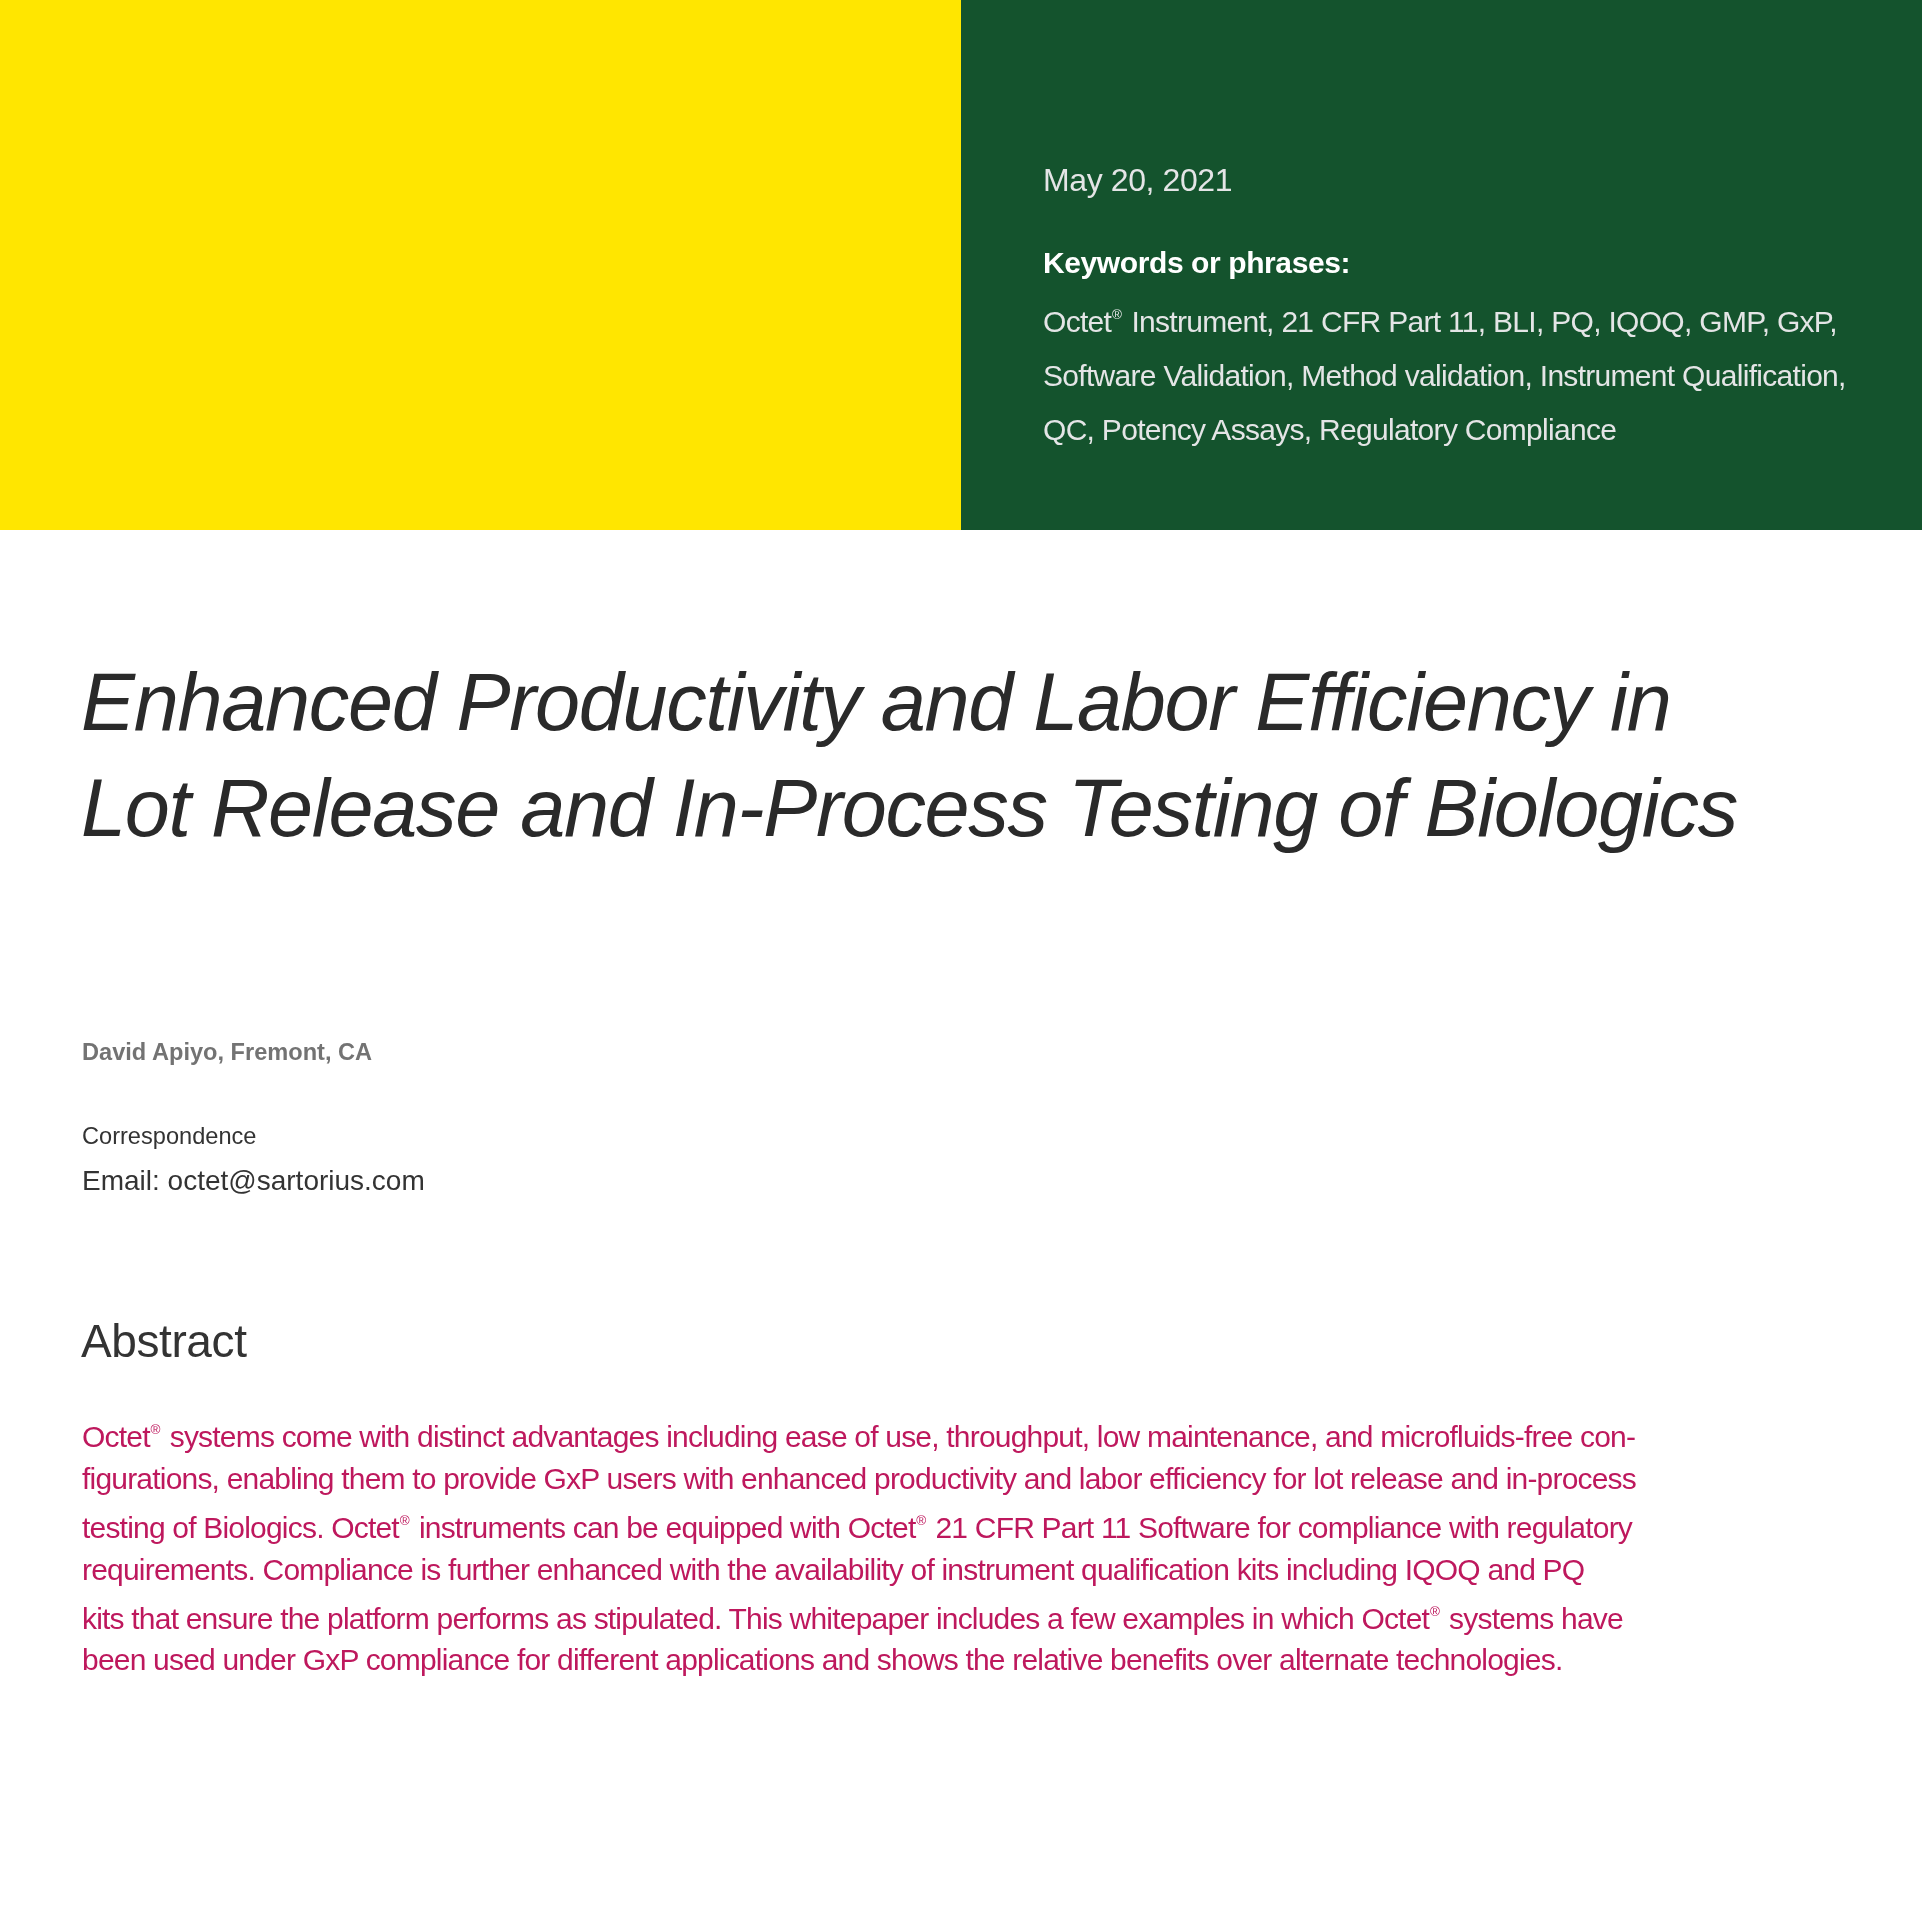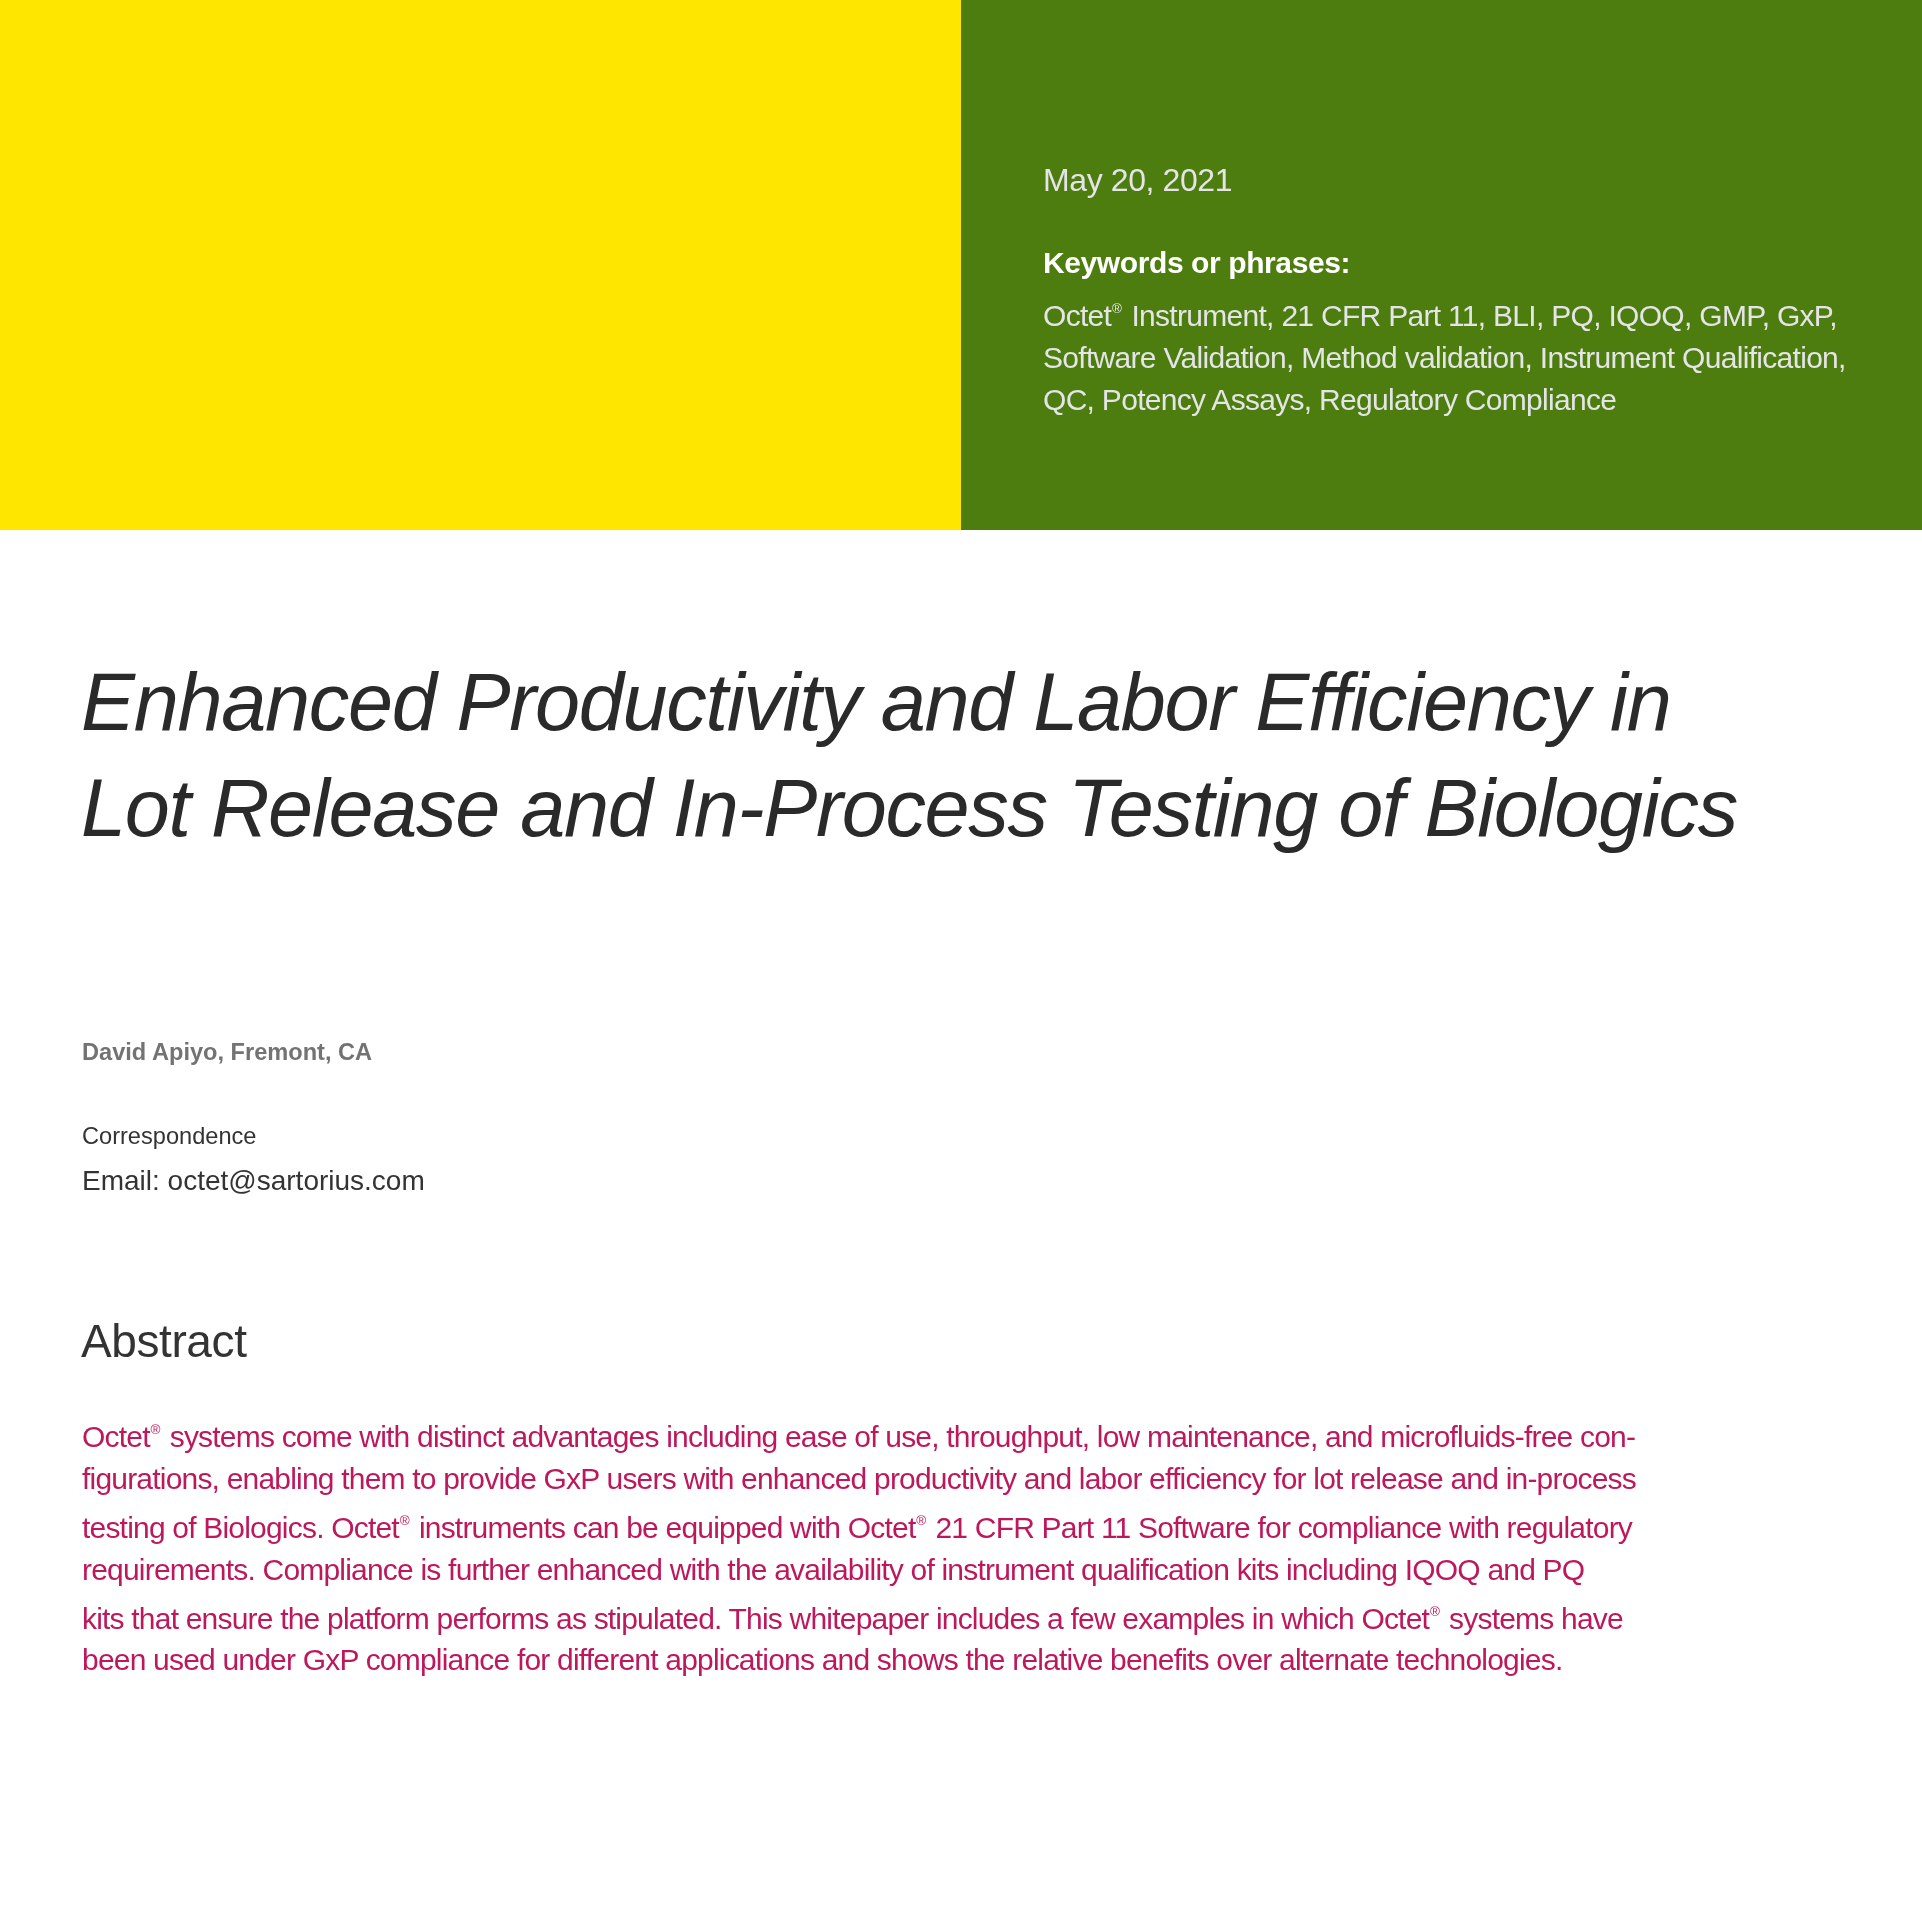--- a/index.html
+++ b/index.html
@@ -25,21 +25,21 @@
       left: 0; top: 0;
       width: 961px;
       height: 530px;
       background: #ffe600;
     }
     .dark-block {
       position: absolute;
       left: 961px; top: 0;
       width: 962px;
       height: 530px;
-      background: #4d7c0f;
+      background: #14532d;
       color: #e8e9ea;
     }
     .date {
       position: absolute;
       left: 82px;
       top: 162px;
       font-size: 32px;
       font-weight: 300;
       letter-spacing: -0.4px;
       color: #e4e5e6;
@@ -52,21 +52,21 @@
       font-weight: 700;
       letter-spacing: -0.4px;
       color: #ffffff;
     }
     .keywords-text {
       position: absolute;
       left: 82px;
       top: 288px;
       width: 810px;
       font-size: 30px;
-      line-height: 42px;
+      line-height: 54px;
       letter-spacing: -0.7px;
       color: #e4e5e6;
     }
     sup.reg {
       font-size: 0.45em;
       vertical-align: 0.95em;
       margin-left: 0.8px;
       margin-right: 2.5px;
     }
     .title {

